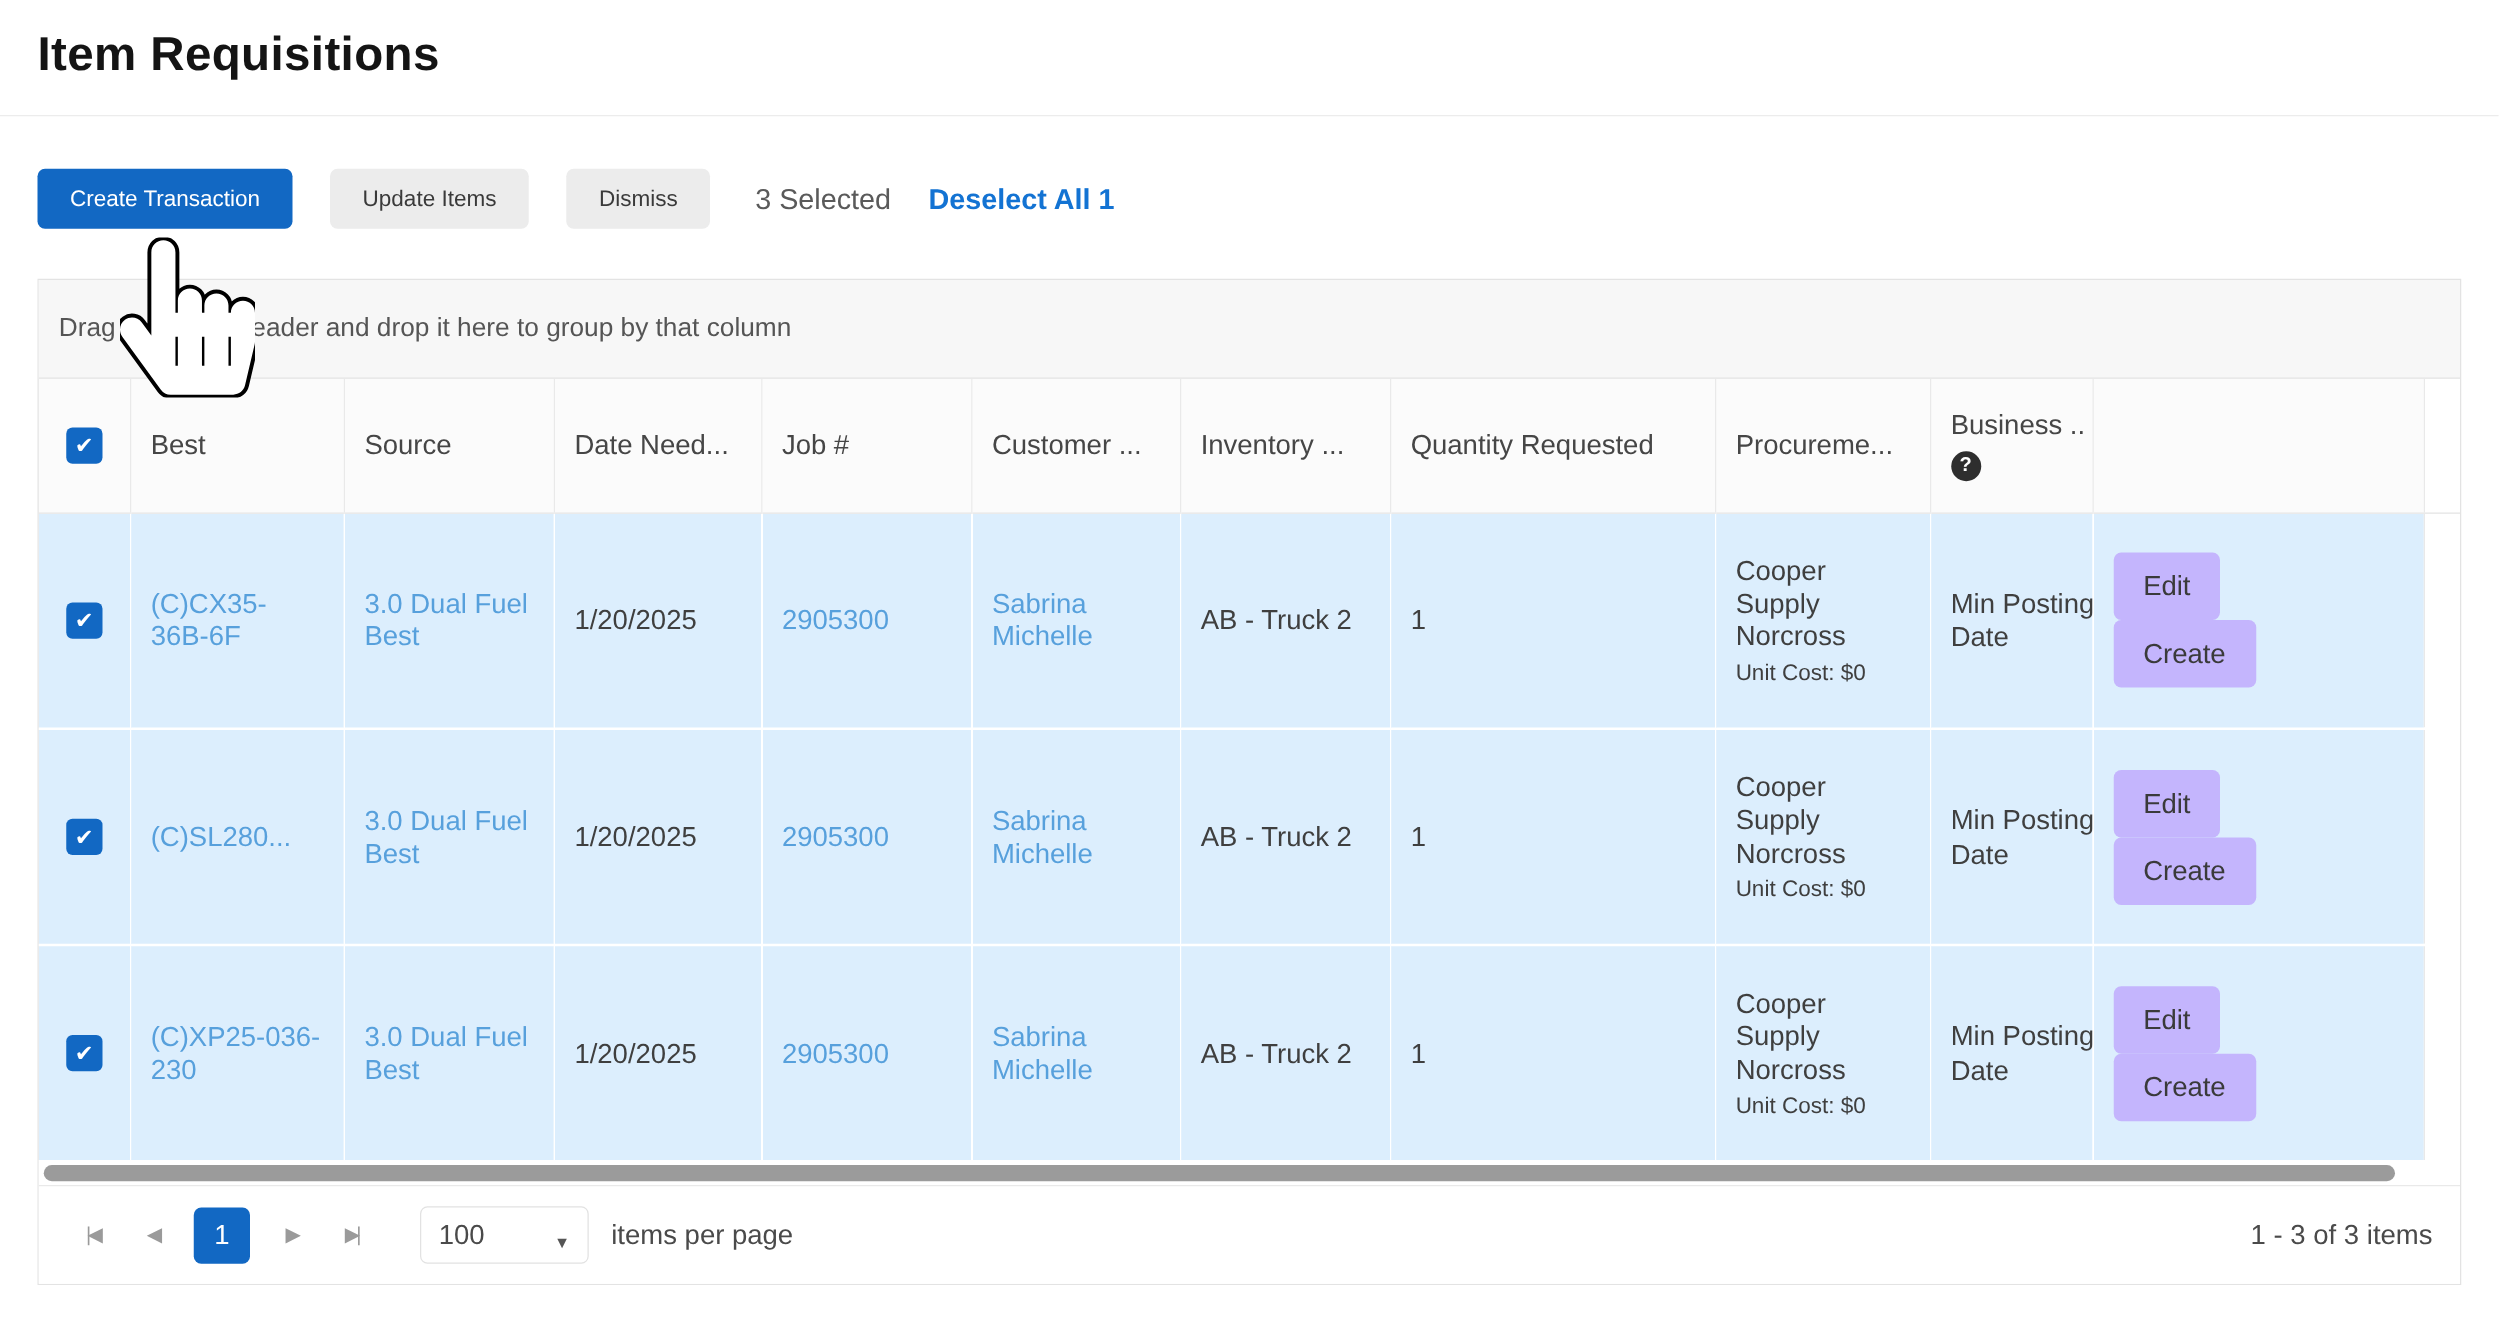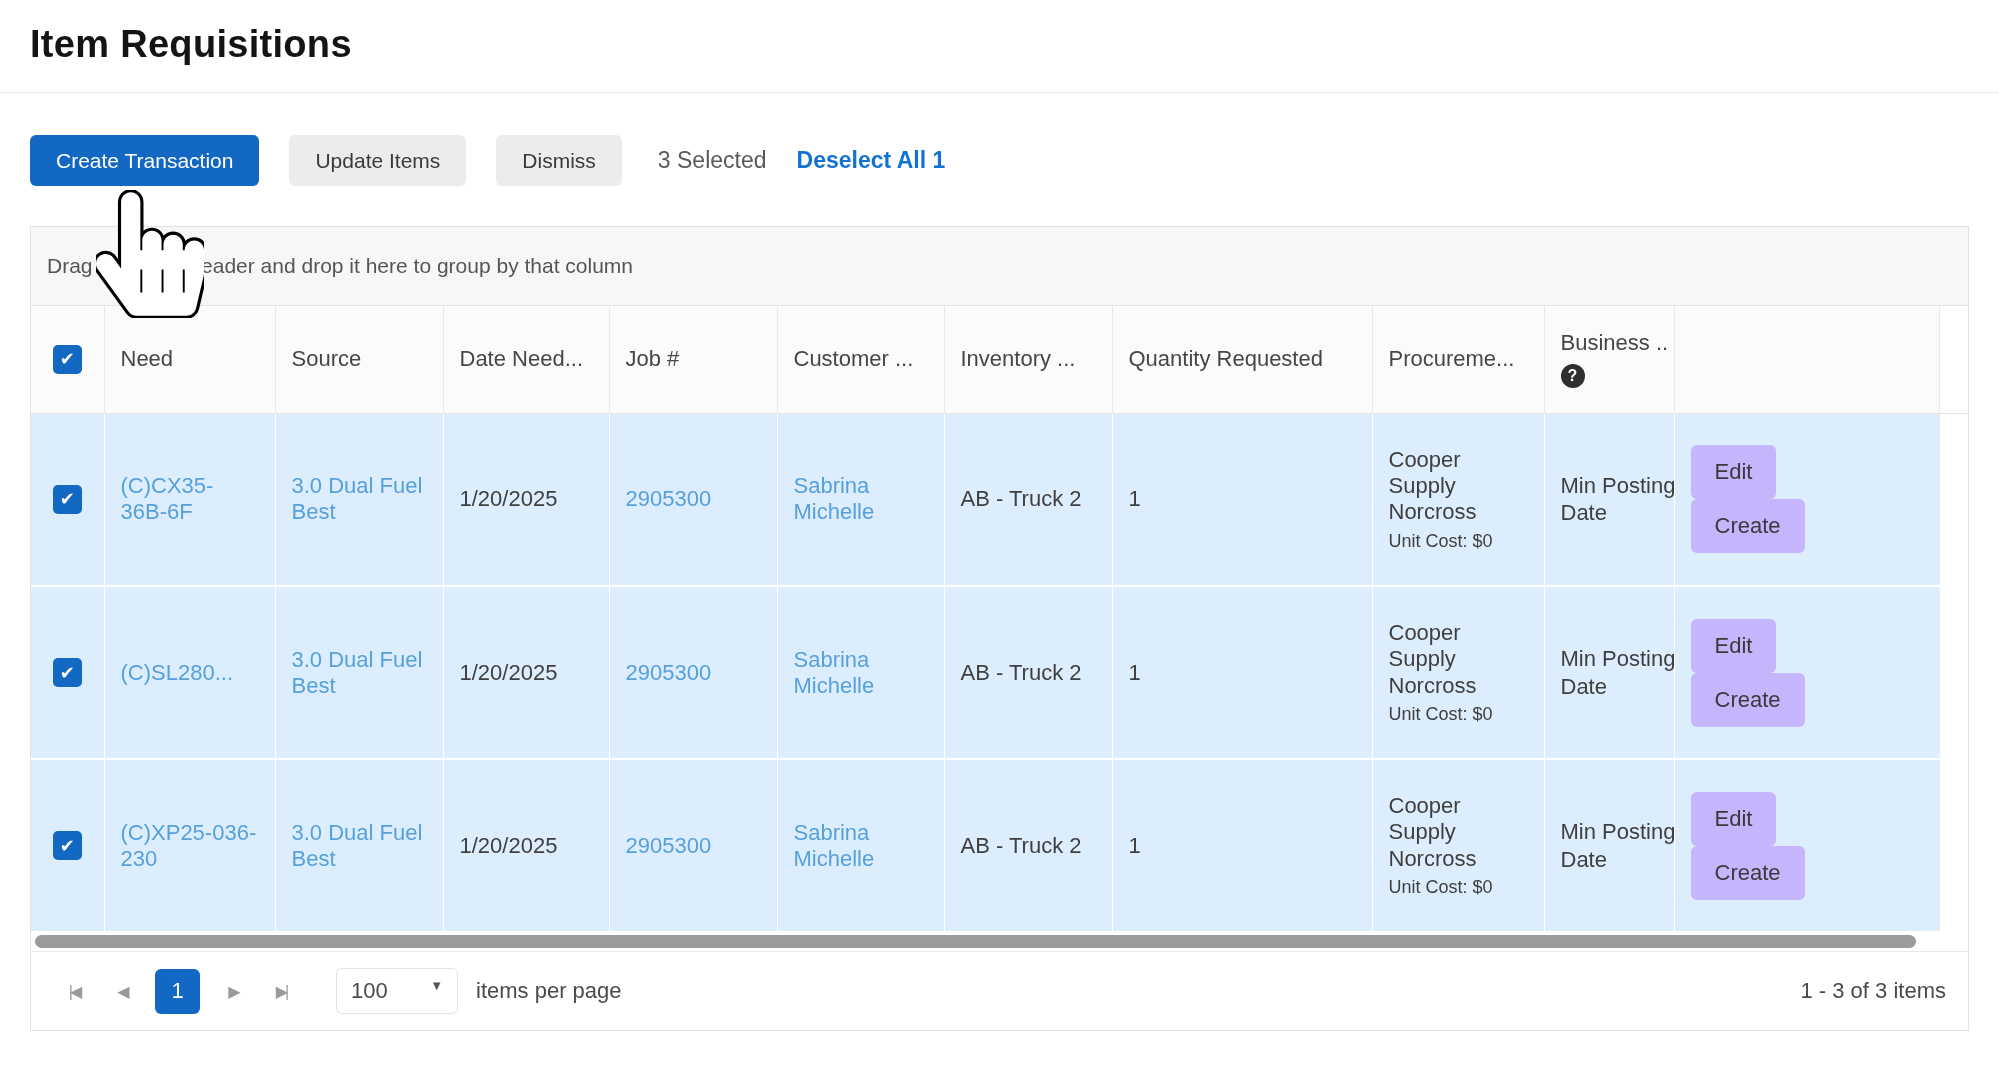--- a/index.html
+++ b/index.html
@@ -17,21 +17,21 @@
     font-size:38px; font-weight:800; color:#141414; letter-spacing:.3px;
   }
   .title-divider { border-bottom:1px solid #ececec; }
 
   
   .toolbar {
     display:flex; align-items:center; gap:30px;
     padding:42px 30px 40px;
   }
   .btn {
-    font-family:inherit; font-size:21px; line-height:1;
+    font-family:inherit; font-size:18px; line-height:1;
     border:none; border-radius:6px; padding:15px 26px; cursor:pointer;
   }
   .btn-primary { background:#1268c3; color:#ffffff; }
   .btn-secondary { background:#ececec; color:#3a3a3a; }
   .selected-text { font-size:23px; color:#5a5a5a; margin-left:6px; }
   .deselect-link { font-size:23px; color:#1373d3; font-weight:700; text-decoration:none; cursor:pointer; }
 
   
   .grid { margin:0 30px; border:1px solid #e3e3e3; background:#fff; }
   .groupbar {
@@ -91,22 +91,22 @@
   }
   .pager-nav {
     width:42px; height:44px; display:flex; align-items:center; justify-content:center;
     color:#9a9a9a; font-size:16px; letter-spacing:-3px; cursor:pointer; user-select:none;
   }
   .page-current {
     min-width:45px; height:45px; display:flex; align-items:center; justify-content:center;
     background:#1268c3; color:#fff; border-radius:6px; font-size:22px; margin:0 6px; cursor:pointer;
   }
   .page-size {
-    display:flex; align-items:flex-start; justify-content:space-between;
-    width:122px; padding:9px 14px; margin:0 12px 0 28px;
+    display:flex; align-items:flex-end; justify-content:space-between;
+    width:135px; padding:9px 14px; margin:0 12px 0 28px;
     border:1px solid #e2e2e2; border-radius:6px; background:#fff; cursor:pointer;
   }
   .caret { font-size:13px; color:#555; }
   .range { margin-left:auto; }
 
   
   .cursor-hand {
     position:absolute; left:96px; top:190px; width:108px; height:128px;
     z-index:10; pointer-events:none;
   }
@@ -143,21 +143,21 @@
         <col style="width:265px">
         <col>
     </colgroup>
     <thead>
       <tr>
         <th class="cb-head">
           <div class="checkbox">
               <span>✔</span>
             </div>
         </th>
-        <th>Need</th>
+        <th>Best</th>
         <th>Source</th>
         <th>Date Need...</th>
         <th>Job #</th>
         <th>Customer ...</th>
         <th>Inventory ...</th>
         <th>Quantity Requested</th>
         <th>Procureme...</th>
         <th>
           <span class="col-label">Business ..</span>
           <span class="help-icon">?</span>

